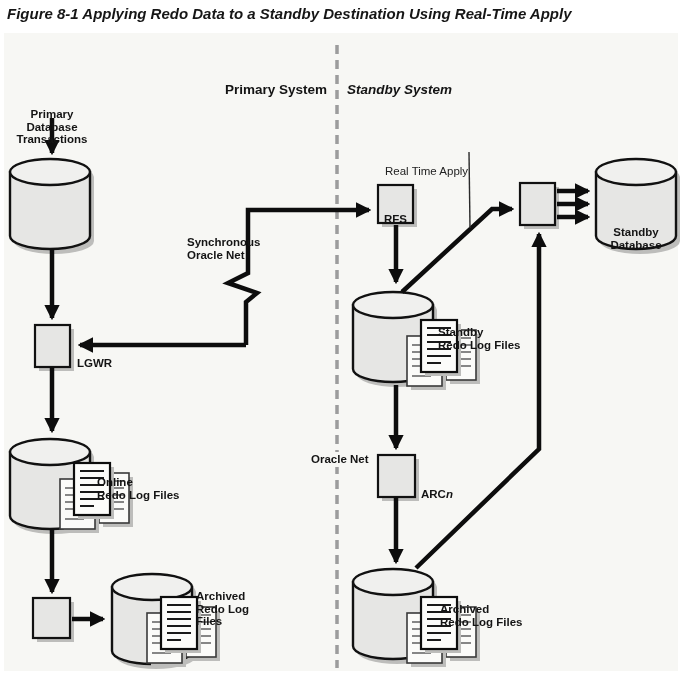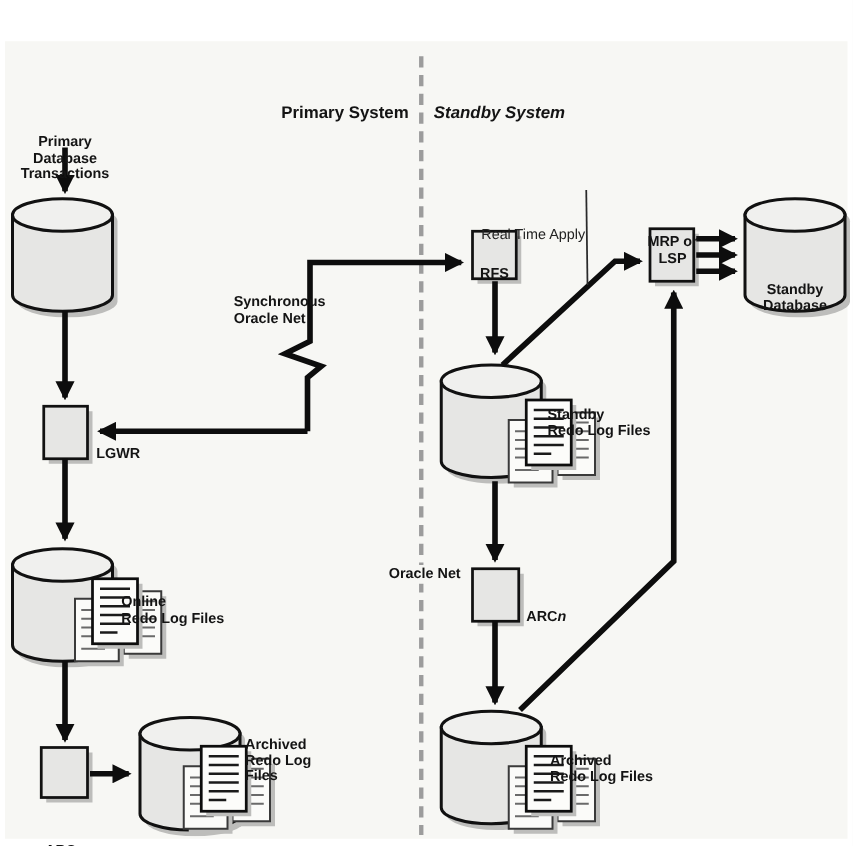--- a/index.html
+++ b/index.html
@@ -29,20 +29,21 @@
   }
   .sys-header{font-size:13.5px;line-height:15px;white-space:nowrap;}
   #oracle-net-label{background:#f7f7f4;padding:1px 3px;}
   .arc-n i{font-style:italic;}
 </style>
 </head>
 <body>
 
 <div id="stage">
 
+  <div id="figure-title">Figure 8-1 Applying Redo Data to a Standby Destination Using Real-Time Apply</div>
 
   <div id="figure-bg"></div>
 
   <svg id="diagram-svg" width="682" height="677" viewBox="0 0 682 677">
     <defs>
       <marker id="ah" viewBox="0 0 10 10" refX="8.5" refY="5" markerWidth="3.4" markerHeight="3.4" orient="auto-start-reverse">
         <path d="M0,0 L10,5 L0,10 Z" fill="#0d0d0d"></path>
       </marker>
 
       <symbol id="cyl" viewBox="0 0 88 98">
@@ -153,26 +154,24 @@
 
   <div class="label" style="left:97px;top:444px;">Online
 Redo Log Files</div>
 
   <div class="label center arc-n" style="left:30px;top:643px;width:44px;"><span>ARC</span><i>n</i></div>
 
   <div class="label" style="left:196px;top:558px;">Archived
 Redo Log
 Files</div>
 
-  <div class="label normal" style="left:385px;top:150px;">Real Time Apply</div>
+  <div class="label normal" style="left:385px;top:133px;">Real Time Apply</div>
 
   <div class="label center" style="left:378px;top:181px;width:35px;">RFS</div>
 
-  <div class="label center" style="left:500px;top:156px;width:76px;">MRP or
-LSP</div>
 
   <div class="label center" style="left:598px;top:194px;width:76px;">Standby
 Database</div>
 
   <div class="label" style="left:438px;top:294px;">Standby
 Redo Log Files</div>
 
   <div class="label" id="oracle-net-label" style="left:308px;top:420px;">Oracle Net</div>
 
   <div class="label arc-n" style="left:421px;top:456px;"><span>ARC</span><i>n</i></div>

